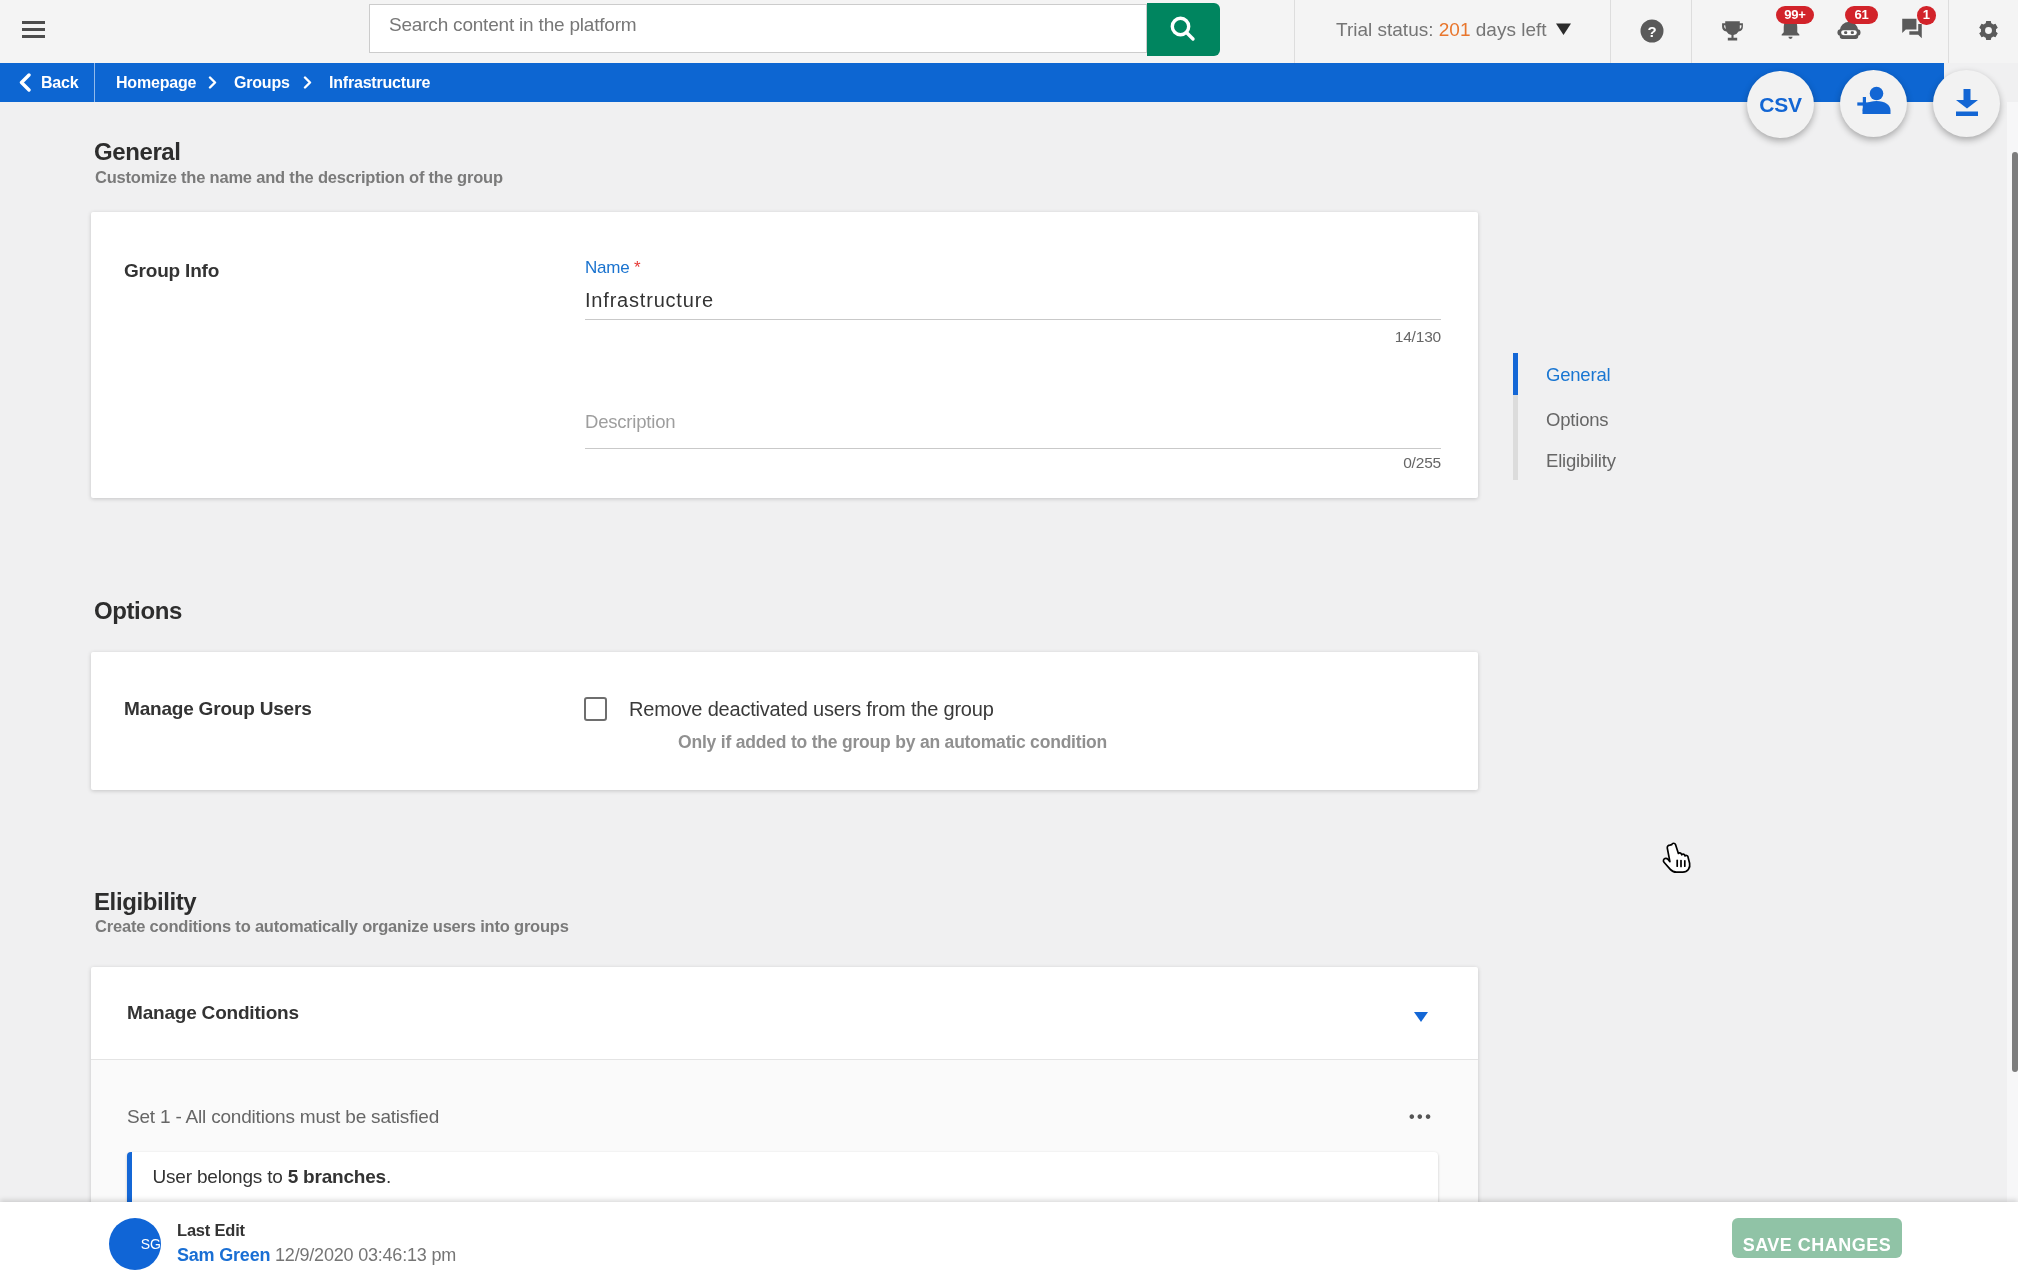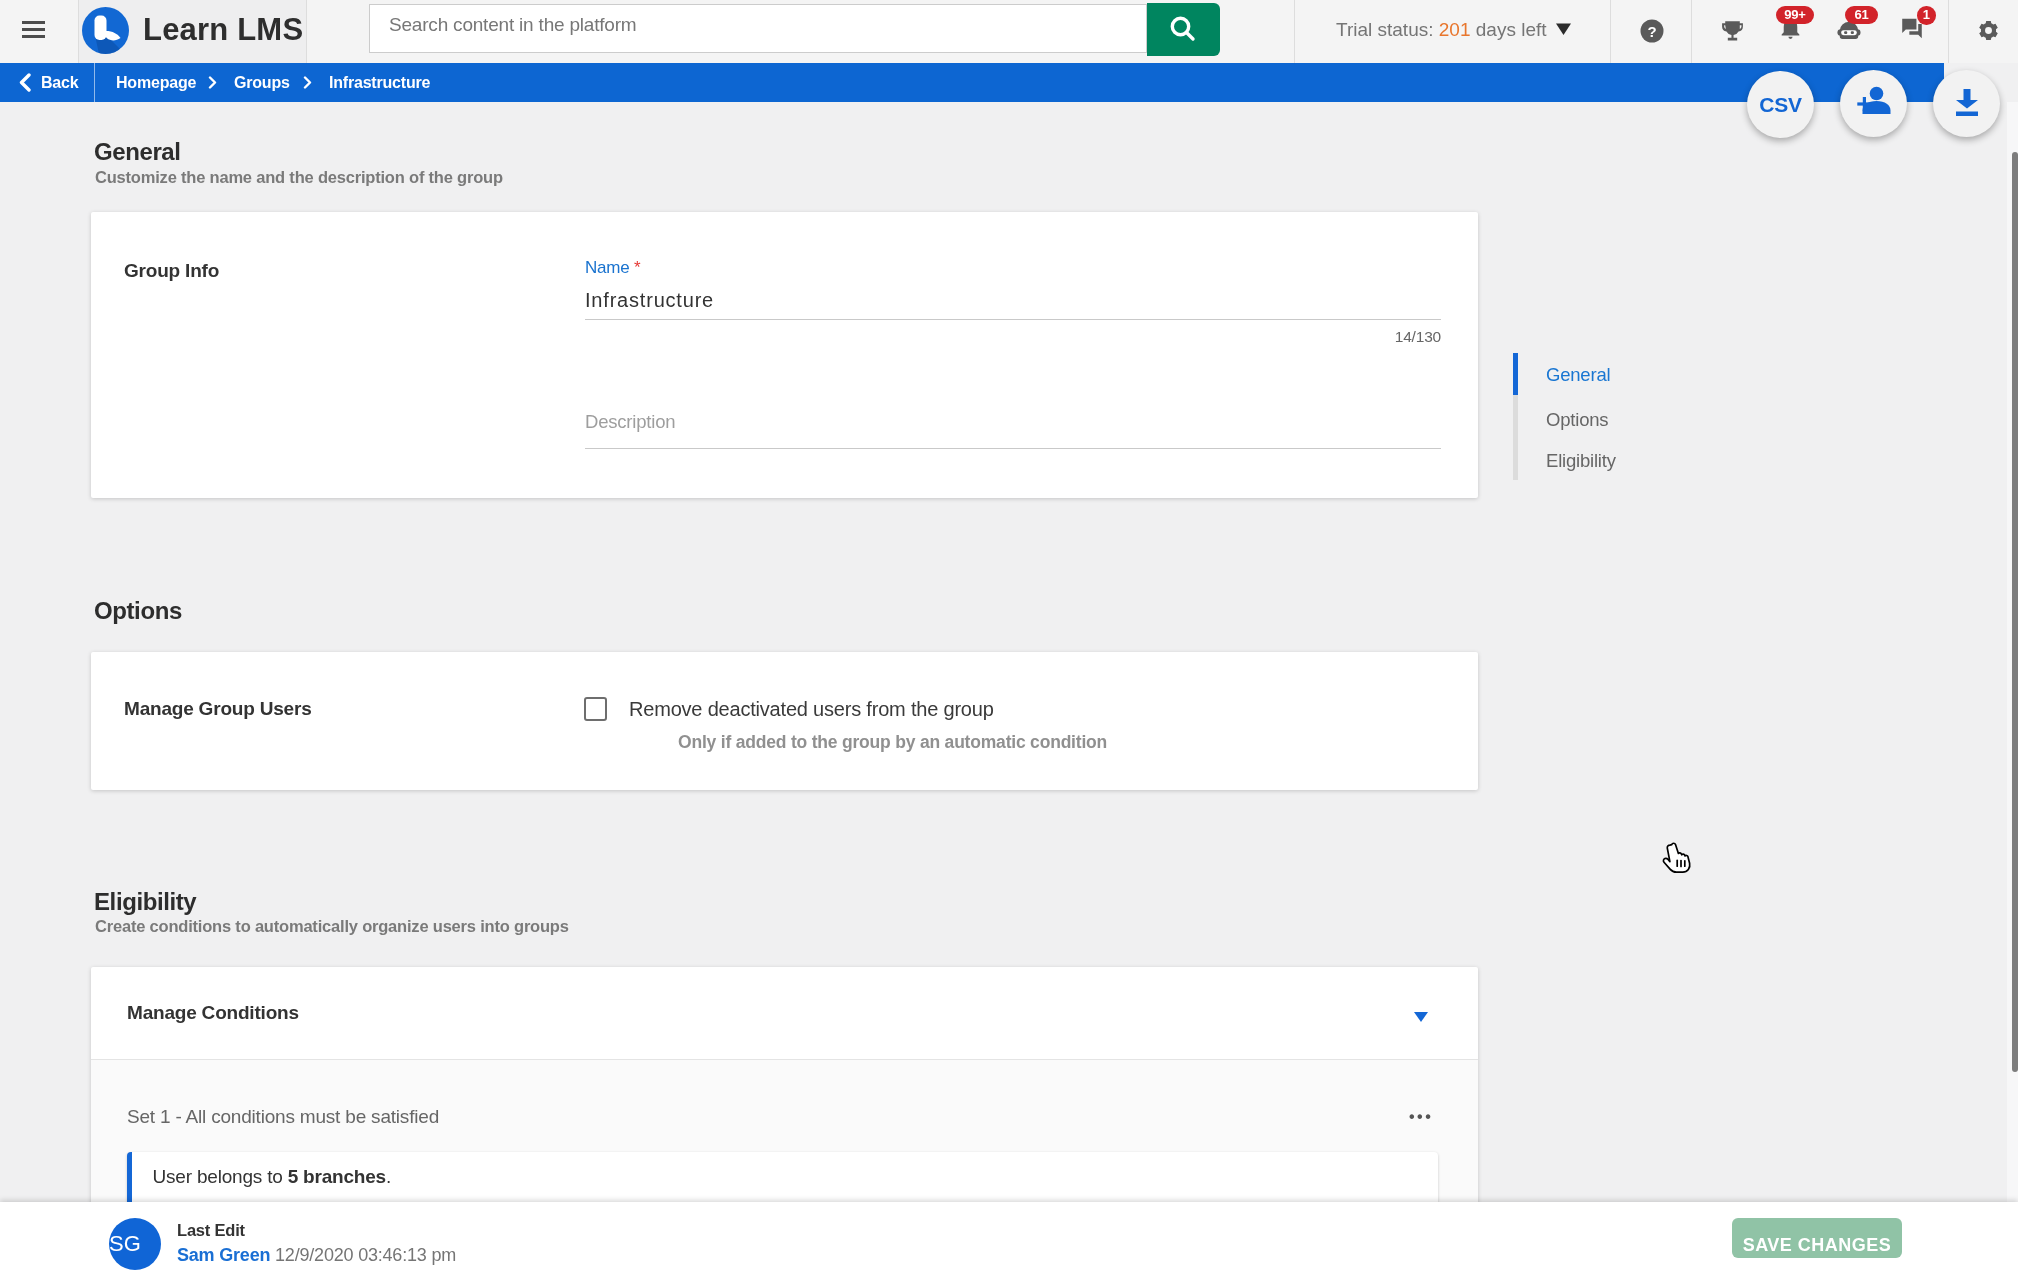--- a/index.html
+++ b/index.html
@@ -32,36 +32,20 @@
   
   #footer { position:absolute; left:0; top:1202px; width:2018px; height:74px; background:#fff; box-shadow:0 -2px 5px rgba(0,0,0,0.15); }
 </style>
 </head>
 <body>
 
 <div id="header">
   <div class="hbar" style="top:21px"></div>
   <div class="hbar" style="top:27.8px"></div>
   <div class="hbar" style="top:34.6px"></div>
-  <div id="logoBlock">
-    <svg class="abs" style="left:2.5px; top:7px" width="47" height="47" viewBox="0 0 47 47">
-      <defs>
-          <clipPath id="lc">
-            <circle cx="23.5" cy="23.5" r="23.5"></circle>
-          </clipPath>
-        </defs>
-      <circle cx="23.5" cy="23.5" r="23.5" fill="#1268d3"></circle>
-      <g clip-path="url(#lc)">
-        <path d="M22 26 L39 43 L30 47 L17 47 L14 33 Z" fill="#0b51ad" opacity="0.7"></path>
-        <path d="M17.5 8.5 h2 a5 5 0 0 1 5 5 V28 a5 5 0 0 1 -5 5 h-2 a5 5 0 0 1 -5 -5 V13.5 a5 5 0 0 1 5 -5 Z" fill="#fff"></path>
-        <path d="M23.5 24 C 30 23.8 35.5 26.5 38.5 31 C 33 35 25.5 34 23 28.5 Z" fill="#fff"></path>
-      </g>
-    </svg>
-    <div class="abs" style="left:64px; top:12px; font-size:31px; font-weight:bold; color:#2e2e2e; letter-spacing:0.2px;">Learn LMS</div>
-  </div>
 
   <div id="searchInput"></div>
   <div id="searchPh">Search content in the platform</div>
   <div id="searchBtn">
     <svg class="abs" style="left:19px; top:10px" width="34" height="34" viewBox="0 0 34 34">
       <circle cx="14.5" cy="13.5" r="8.2" fill="none" stroke="#fff" stroke-width="3.4"></circle>
       <line x1="20.5" y1="19.5" x2="27" y2="26" stroke="#fff" stroke-width="3.4" stroke-linecap="round"></line>
     </svg>
   </div>
 
@@ -150,20 +134,21 @@
 <div class="sub" style="top:167.5px;">Customize the name and the description of the group</div>
 
 <div class="card" style="top:212px; height:286px;">
   <div class="abs" style="left:33px; top:48px; font-size:19px; font-weight:bold; color:#333;">Group Info</div>
   <div class="abs" style="left:494px; top:46px; font-size:17px; color:#1a73cf;">Name <span style="color:#e53935">*</span></div>
   <div class="abs" style="left:494px; top:77px; font-size:20px; color:#333; letter-spacing:0.8px;">Infrastructure</div>
   <div class="abs" style="left:494px; top:107px; width:856px; height:1px; background:#c9c9c9;"></div>
   <div class="abs" style="left:494px; top:116px; width:856px; text-align:right; font-size:15.5px; color:#666;">14/130</div>
   <div class="abs" style="left:494px; top:199px; font-size:18.5px; color:#9e9e9e;">Description</div>
   <div class="abs" style="left:494px; top:236px; width:856px; height:1px; background:#c9c9c9;"></div>
+  <div class="abs" style="left:494px; top:242px; width:856px; text-align:right; font-size:15.5px; color:#666;">0/255</div>
 </div>
 
 <div class="abs" style="left:1513px; top:353px; width:4.5px; height:127px; background:#dcdcdc;"></div>
 <div class="abs" style="left:1513px; top:353px; width:4.5px; height:42px; background:#1467d6;"></div>
 <div class="abs" style="left:1546px; top:364px; font-size:18.5px; color:#1976d2;">General</div>
 <div class="abs" style="left:1546px; top:409px; font-size:18.5px; color:#666;">Options</div>
 <div class="abs" style="left:1546px; top:450px; font-size:18.5px; color:#666;">Eligibility</div>
 
 <div class="h1" style="top:597px;">Options</div>
 <div class="card" style="top:652px; height:138px;">
@@ -198,17 +183,17 @@
     <line x1="16.2" y1="18.4" x2="16.2" y2="24.2"></line>
     <line x1="20" y1="18.6" x2="20" y2="24.4"></line>
     <line x1="23.8" y1="18.8" x2="23.8" y2="24.2"></line>
   </g>
 </svg>
 
 <div class="abs" style="left:2007px; top:102px; width:11px; height:1174px; background:#f7f7f8;"></div>
 <div class="abs" style="left:2011.5px; top:152px; width:6.5px; height:920px; background:#7d7d7d; border-radius:4px;"></div>
 
 <div id="footer">
-  <div class="abs" style="left:109px; top:16px; width:52px; height:52px; border-radius:50%; background:#1065d6; color:#fff; text-align:left; line-height:52px; font-size:22px; letter-spacing:0;">SG</div>
+  <div class="abs" style="left:109px; top:16px; width:52px; height:52px; border-radius:50%; background:#1065d6; color:#fff; text-align:right; line-height:52px; font-size:14px; letter-spacing:0;">SG</div>
   <div class="abs" style="left:177px; top:19px; font-size:16.5px; font-weight:bold; color:#333;">Last Edit</div>
   <div class="abs" style="left:177px; top:43px; font-size:18px; color:#757575;"><span style="color:#1a6fd4; font-weight:bold;">Sam Green</span> 12/9/2020 03:46:13 pm</div>
   <div class="abs" style="left:1732px; top:16px; width:170px; height:40px; background:#90c3a6; border-radius:6px; color:#fff; font-weight:bold; font-size:18px; text-align:center; line-height:54px; letter-spacing:0.5px;">SAVE CHANGES</div>
 </div>
 
 </body></html>

